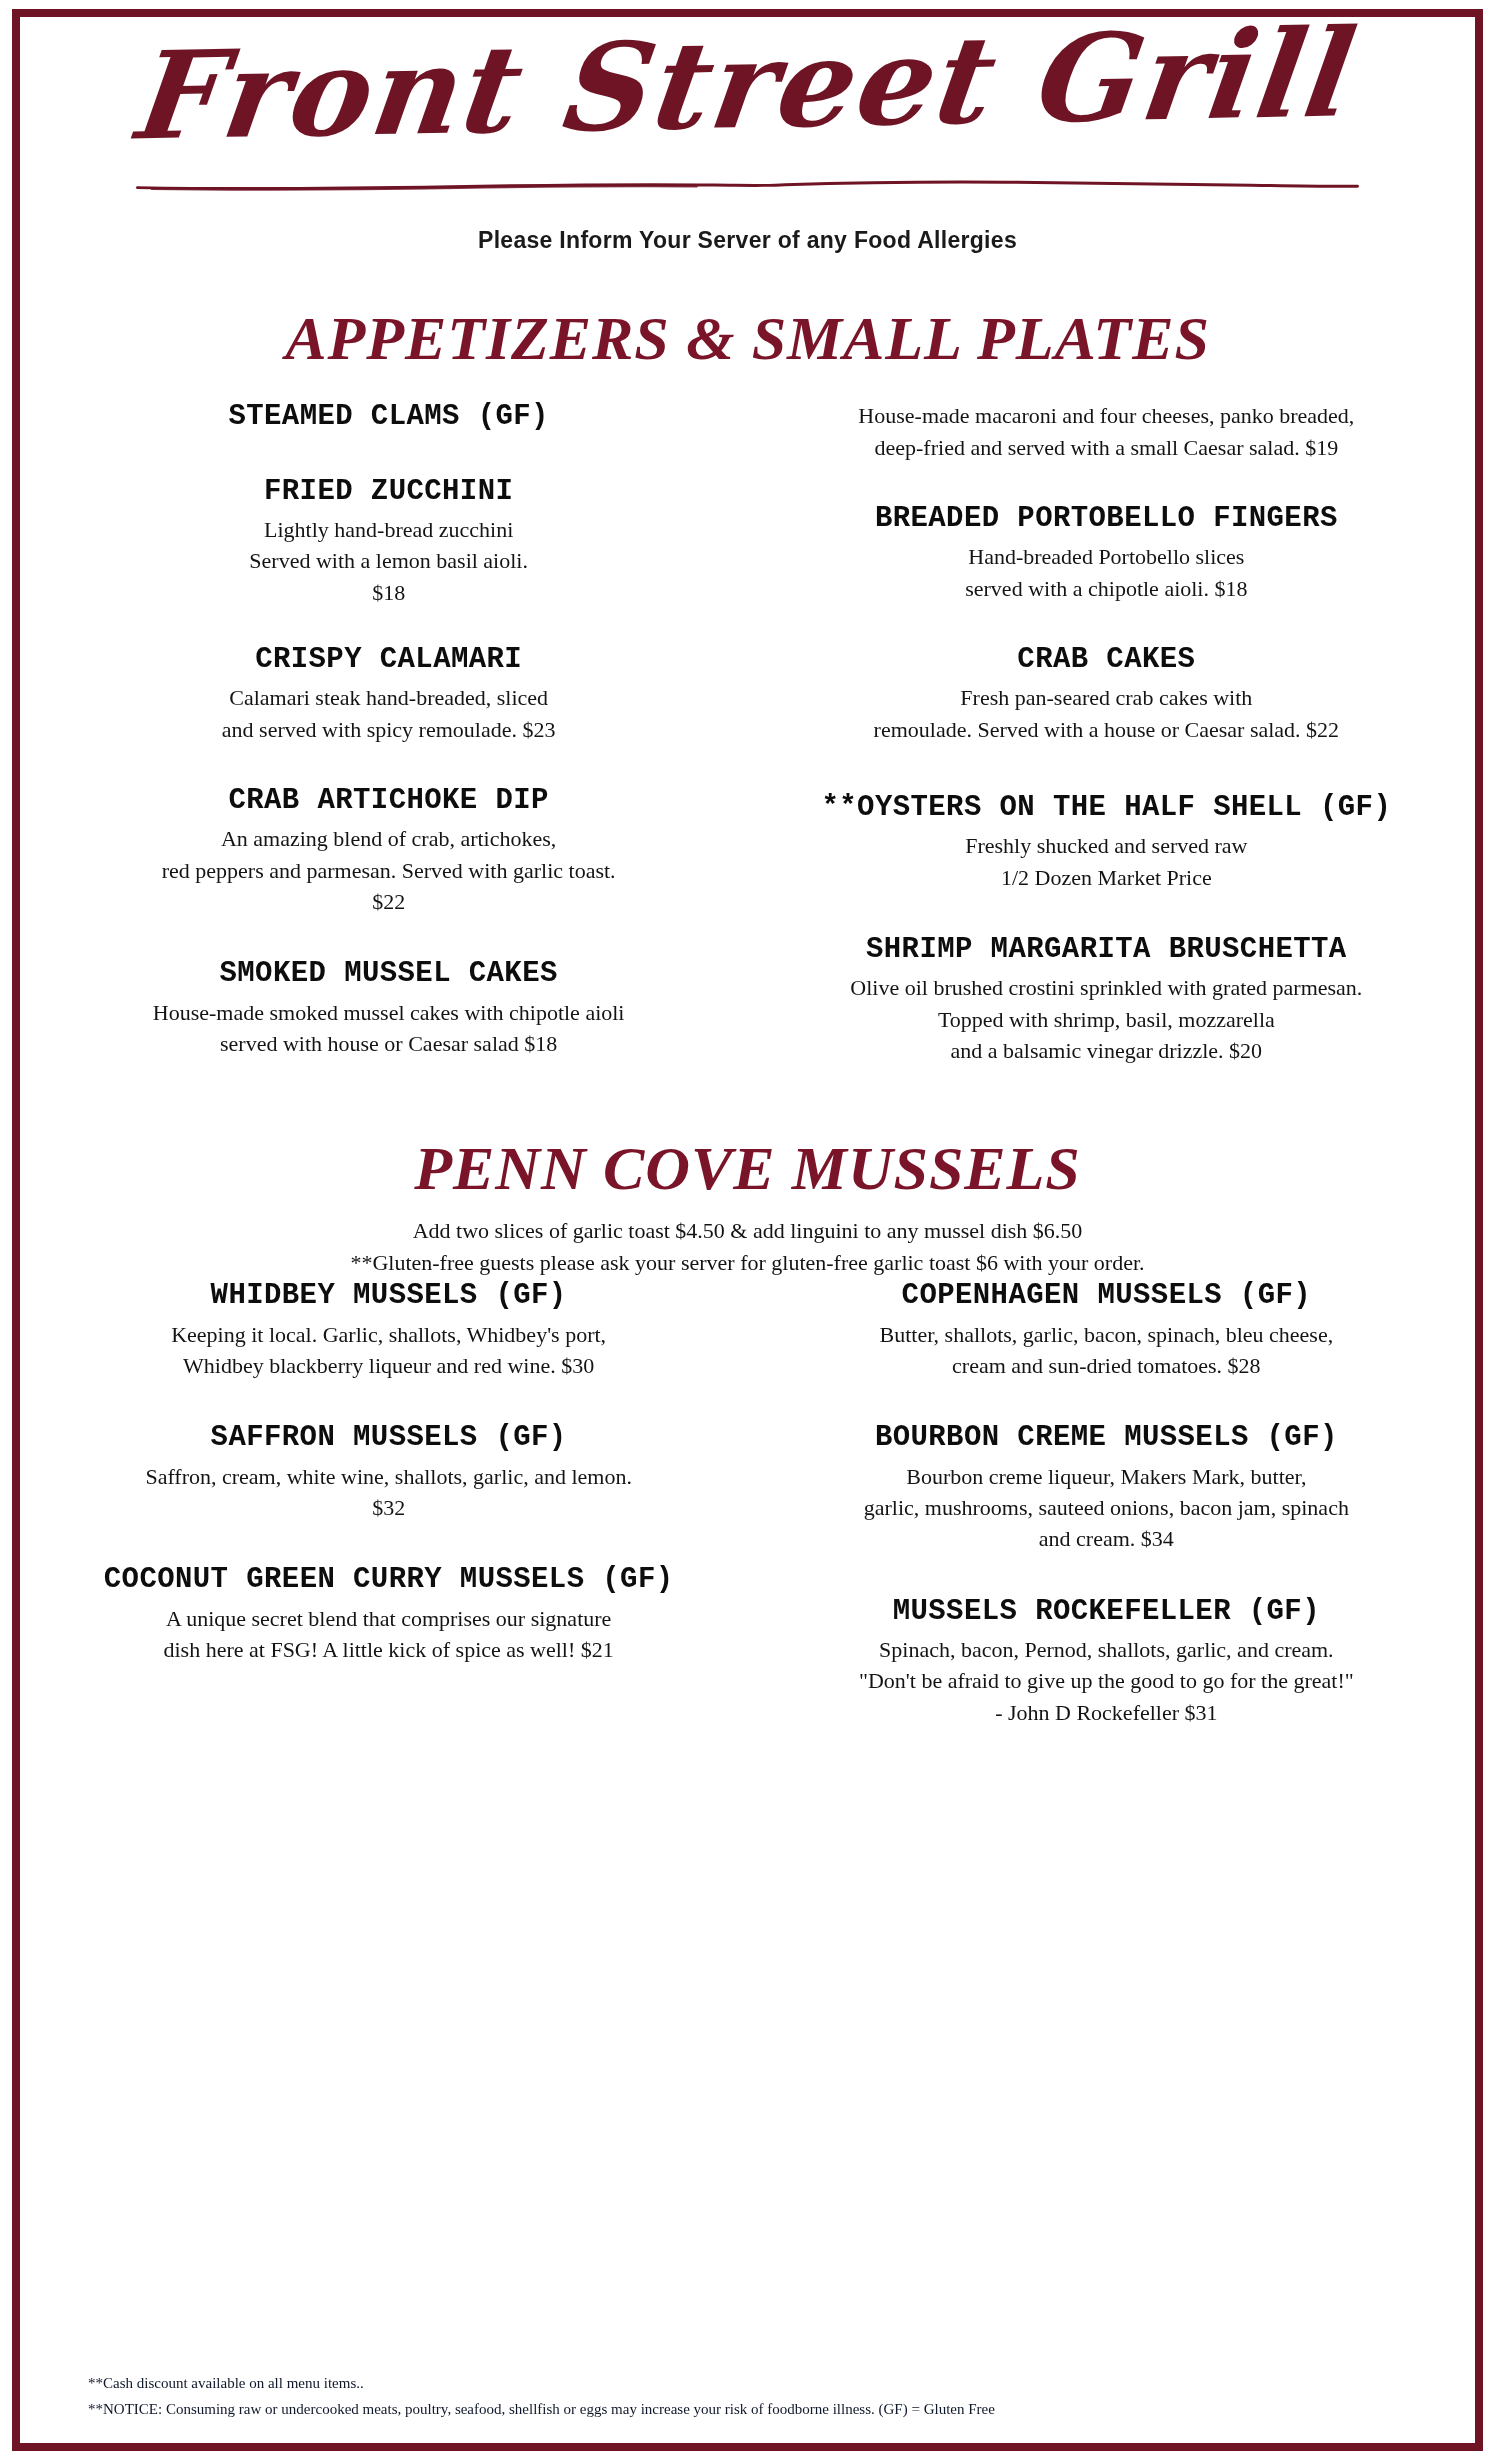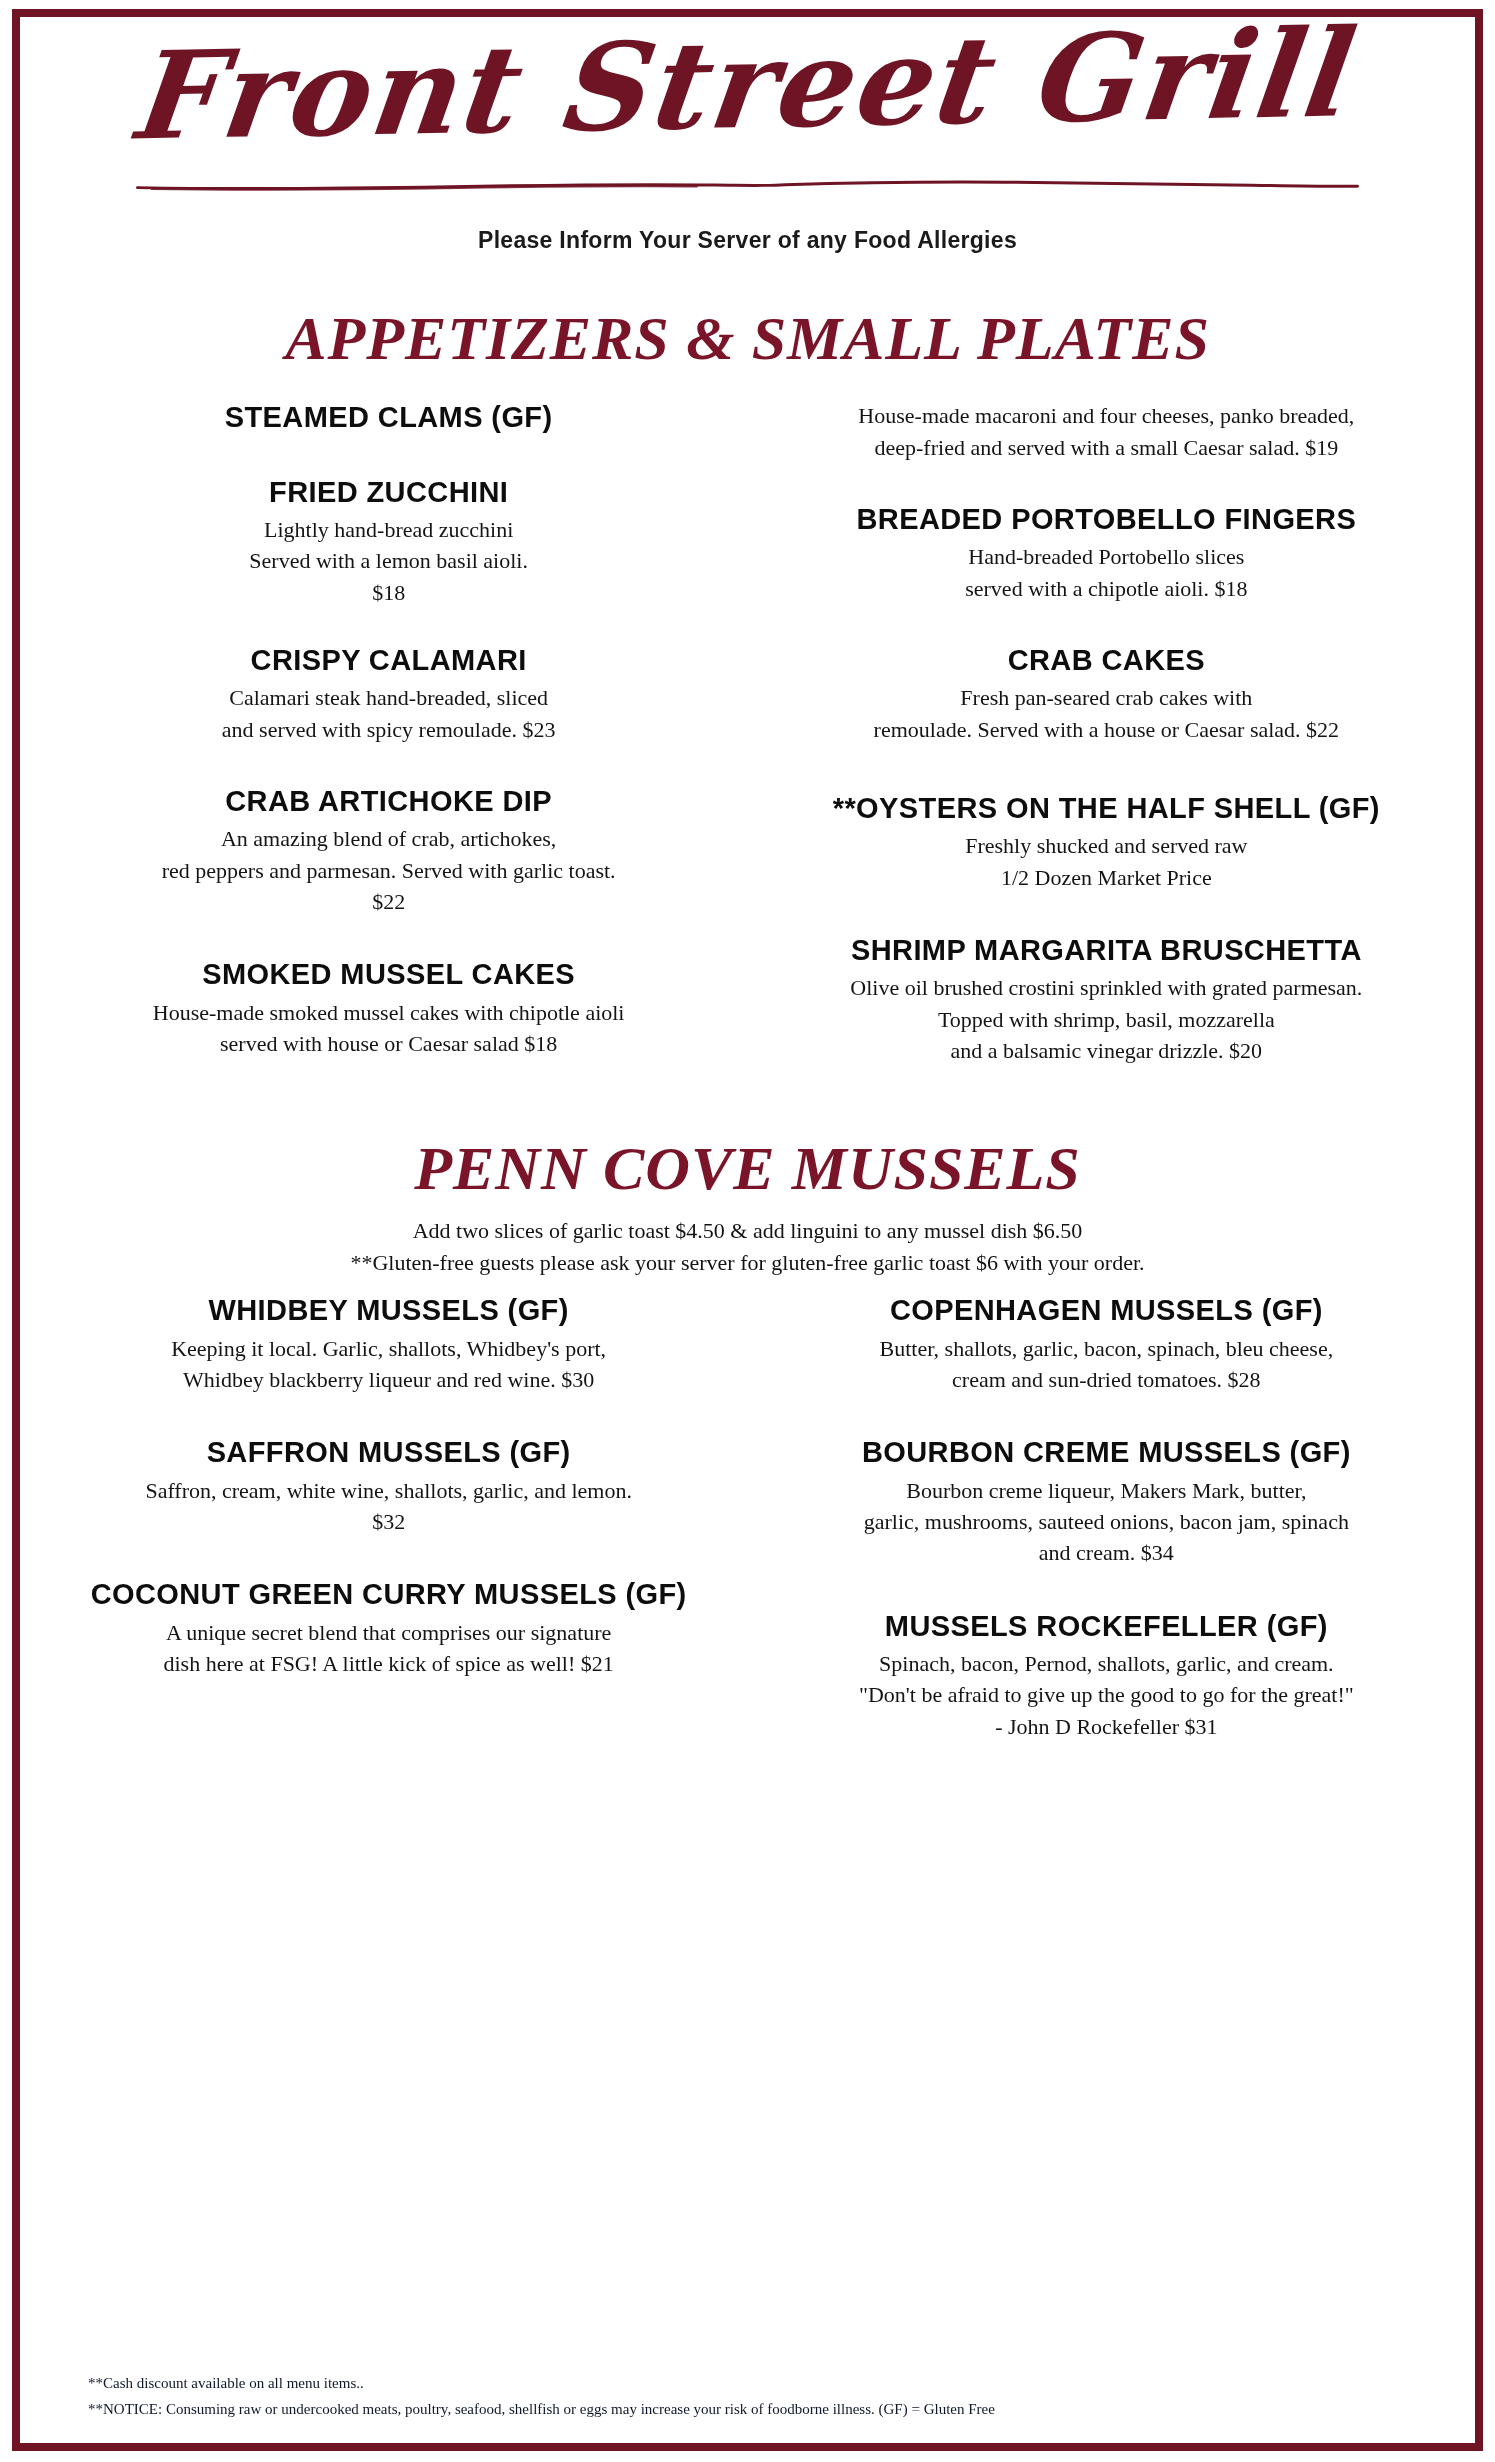--- a/index.html
+++ b/index.html
@@ -125,21 +125,21 @@
     box-sizing: border-box;
   }
   .col-left  { padding: 0 16px 0 8.8px; }
   .col-right { padding: 0 8.8px 0 16px; }
 
   .item {
     text-align: center;
     margin-bottom: 30px;
   }
   .item-name {
-    font-family: Liberation Sans, sans-serif;
+    font-family: Liberation Mono, monospace;
     font-weight: 700;
     font-size: 29px;
     letter-spacing: 0.4px;
     color: #0d0d0d;
     margin: 0 0 5.3px 0;
     line-height: 1.18;
   }
   .item-desc {
     font-family: "Liberation Serif", serif;
     font-size: 22px;
@@ -156,21 +156,21 @@
   .appetizers .col-left  .item:nth-child(4) { margin-bottom: 40px; }
   .appetizers .col-right .item:nth-child(1) { margin-bottom: 39px; }
   .appetizers .col-right .item:nth-child(2) { margin-bottom: 39px; }
   .appetizers .col-right .item:nth-child(3) { margin-bottom: 46px; }
   .appetizers .col-right .item:nth-child(4) { margin-bottom: 40px; }
 
   .mussels .col-left  .item { margin-bottom: 40px; }
   .mussels .col-right .item { margin-bottom: 40px; }
 
   .appetizers { margin-top: 26px; }
-  .mussels    { margin-top: 15px; }
+  .mussels    { margin-top: 1px; }
 
   
   .footer {
     position: absolute;
     left: 0;
     right: 0;
     bottom: 40px;
     padding: 0 88px;
     box-sizing: border-box;
   }

